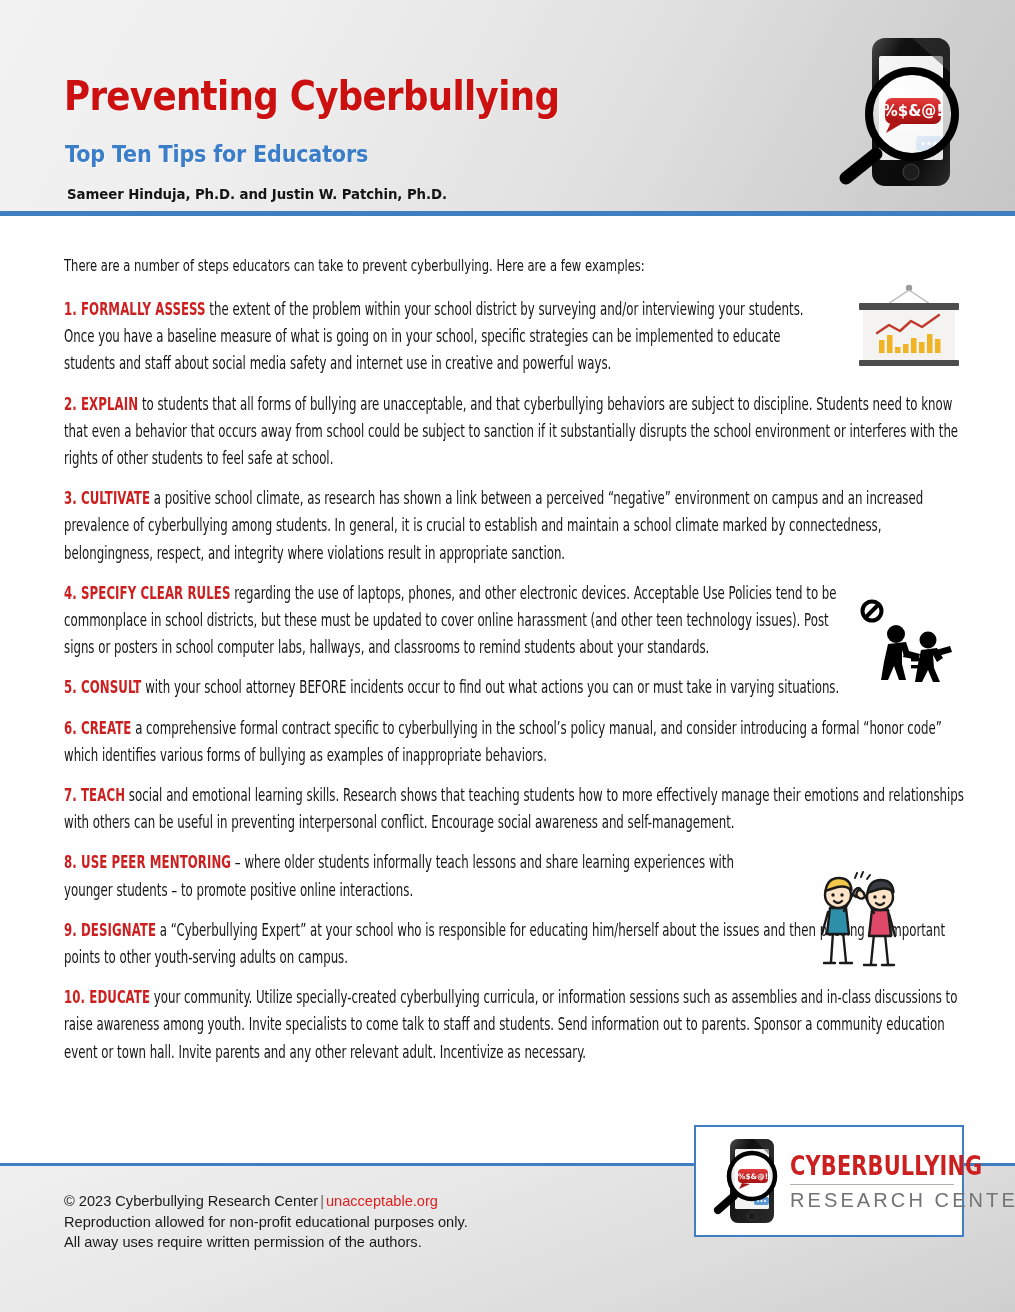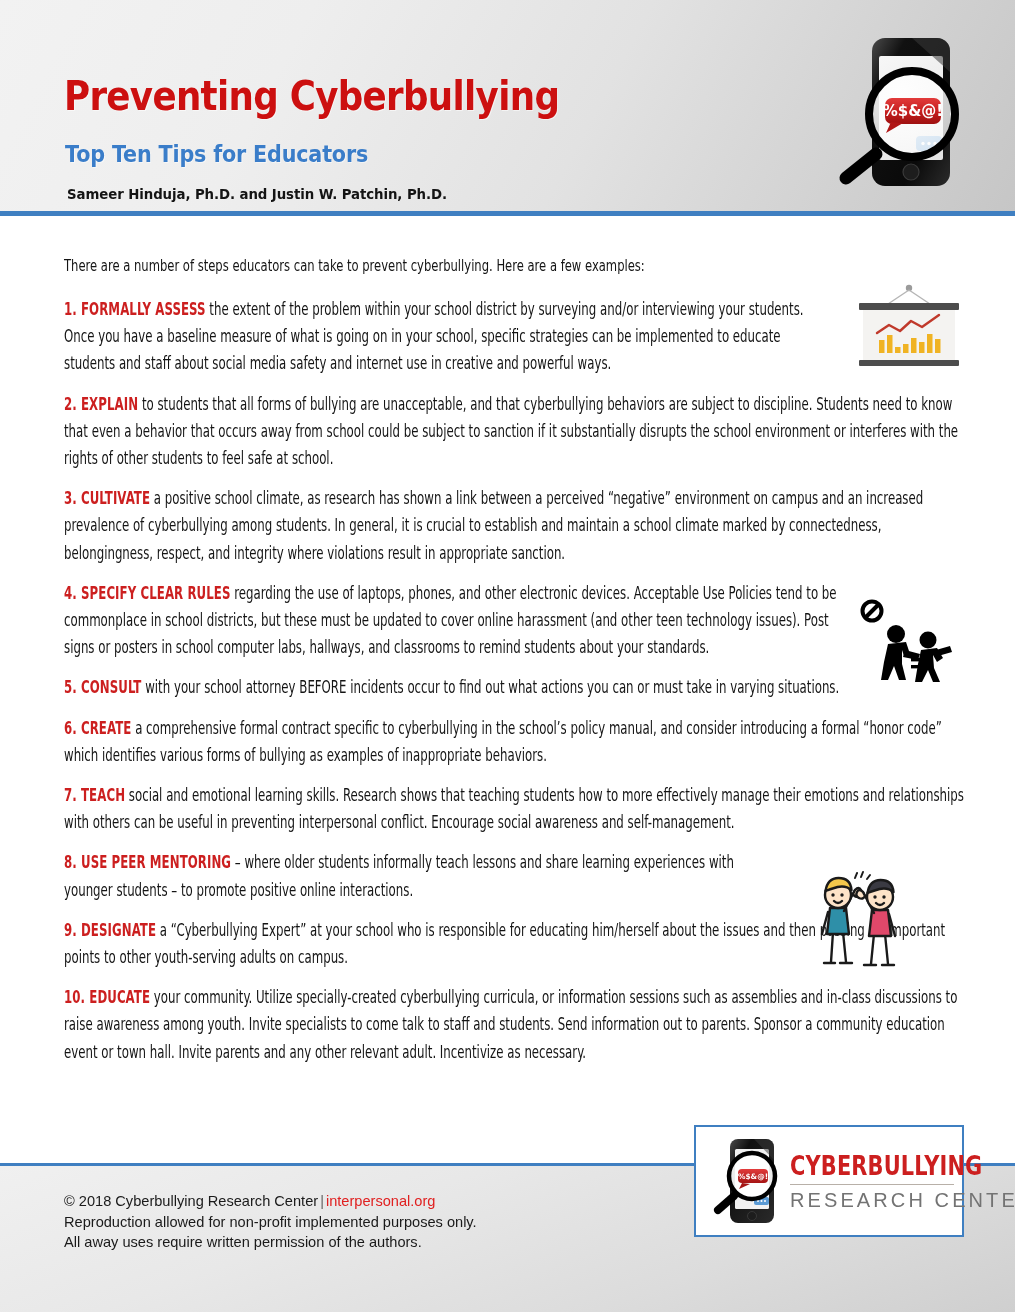--- a/index.html
+++ b/index.html
@@ -374,23 +374,23 @@
     <path d="M64 11 L66 6" fill="none" stroke-width="2"></path>
     <path d="M70 13 L73 9" fill="none" stroke-width="2"></path>
   </g>
 </svg>
 
 <div class="footer-rule"></div>
 <div class="footer"></div>
 
 <div class="copyright">
   <div>
-    <span>© 2018 Cyberbullying Research Center</span><span class="sep">|</span><span class="url">interpersonal.org</span>
+    <span>© 2023 Cyberbullying Research Center</span><span class="sep">|</span><span class="url">unacceptable.org</span>
   </div>
-  <div>Reproduction allowed for non-profit implemented purposes only.</div>
+  <div>Reproduction allowed for non-profit educational purposes only.</div>
   <div>All away uses require written permission of the authors.</div>
 </div>
 
 <div class="logo-box">
   <div class="logo-inner">
     <svg class="logo-phone" viewBox="0 0 74 94">
       <defs>
         <linearGradient id="pBody2" x1="0" y1="0" x2="1" y2="1">
           <stop offset="0%" stop-color="#4a4a4a"></stop>
           <stop offset="25%" stop-color="#101010"></stop>

